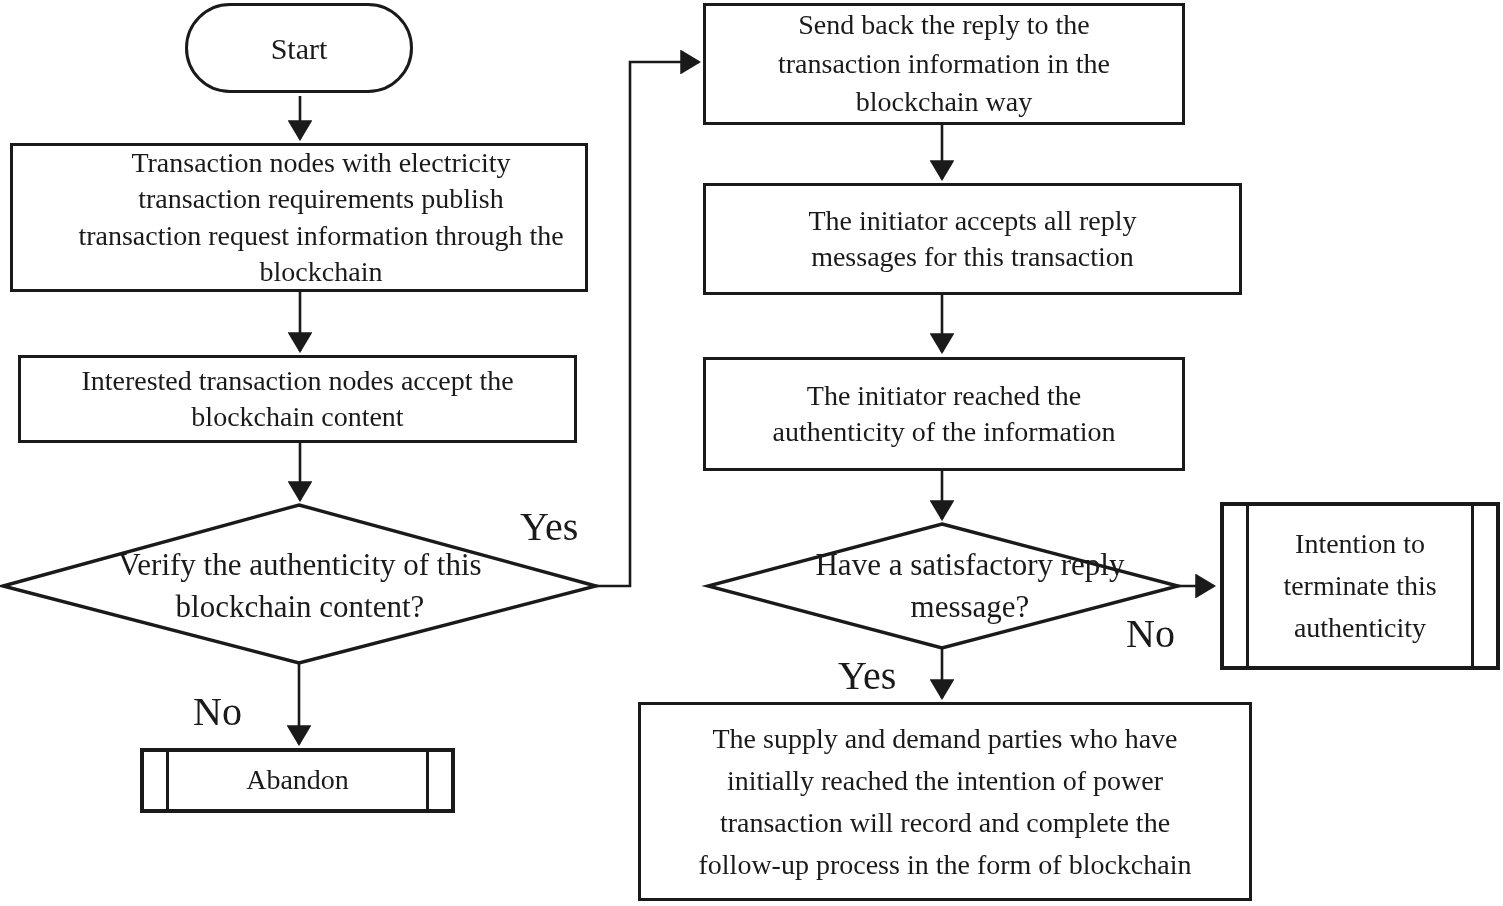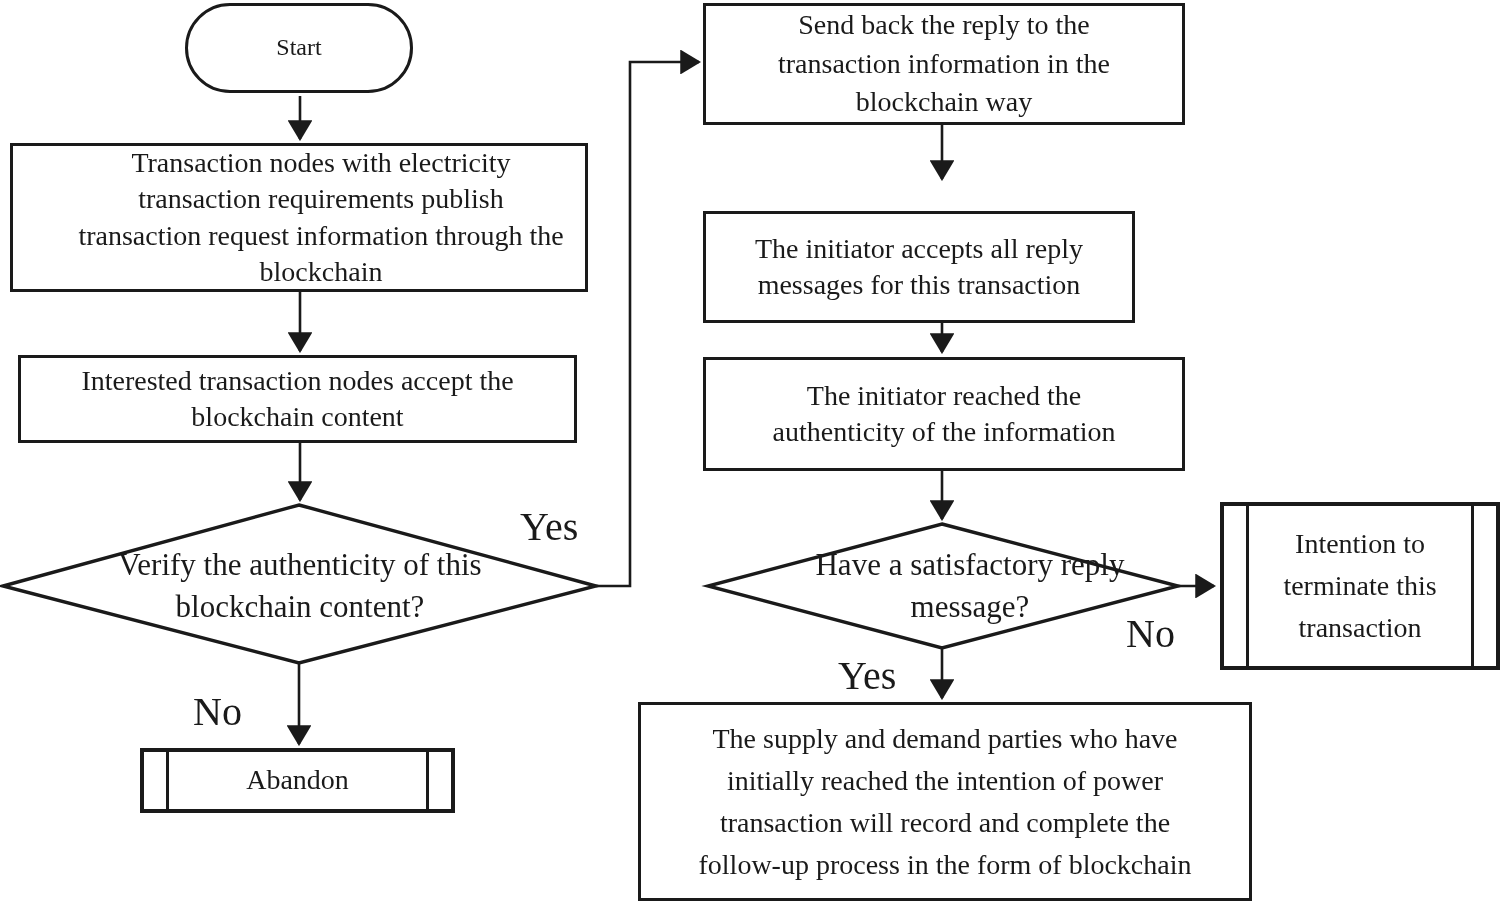--- a/index.html
+++ b/index.html
@@ -22,21 +22,21 @@
     background: #ffffff;
     border: 3px solid #1a1a1a;
     display: flex;
     align-items: center;
     justify-content: center;
     text-align: center;
     white-space: pre-line;
     font-size: 28px;
     line-height: 1.3;
   }
-  .start-shape { border-radius: 45px; font-size: 24px; }
+  .start-shape { border-radius: 45px; font-size: 30px; }
 
   .predef { border-width: 4px; }
   .predef::before, .predef::after {
     content: "";
     position: absolute;
     top: 0; bottom: 0;
     width: 3px;
     background: #1a1a1a;
   }
   .predef::before { left: 22px; }
@@ -115,41 +115,41 @@
   <div class="node r1" style="left:703px; top:3px; width:482px; height:122px;">
     <span>Send back the reply to the
 transaction information in the
 blockchain way</span>
   </div>
 
   <div class="node predef" style="left:140px; top:748px; width:315px; height:65px;">
     <span>Abandon</span>
   </div>
 
-  <div class="node" style="left:703px; top:183px; width:432px; height:112px;margin-top:28px;">
+  <div class="node" style="left:703px; top:183px; width:539px; height:112px;">
     <span>The initiator accepts all reply
 messages for this transaction</span>
   </div>
 
   <div class="node" style="left:703px; top:357px; width:482px; height:114px;">
     <span>The initiator reached the
 authenticity of the information</span>
   </div>
 
   <div class="diamond-label" style="left:770px; top:546px; width:400px; height:80px;">Have a satisfactory reply
 message?</div>
 
   <div class="edge-label" style="left:1126px; top:610px; width:78px;">No</div>
 
   <div class="edge-label" style="left:838px; top:652px; width:80px;">Yes</div>
 
   <div class="node predef loose" style="left:1220px; top:502px; width:280px; height:168px;">
     <span>Intention to
 terminate this
-transaction</span>
+authenticity</span>
   </div>
 
   <div class="node loose" style="left:638px; top:702px; width:614px; height:199px;">
     <span>The supply and demand parties who have
 initially reached the intention of power
 transaction will record and complete the
 follow-up process in the form of blockchain</span>
   </div>
 
 </div>

